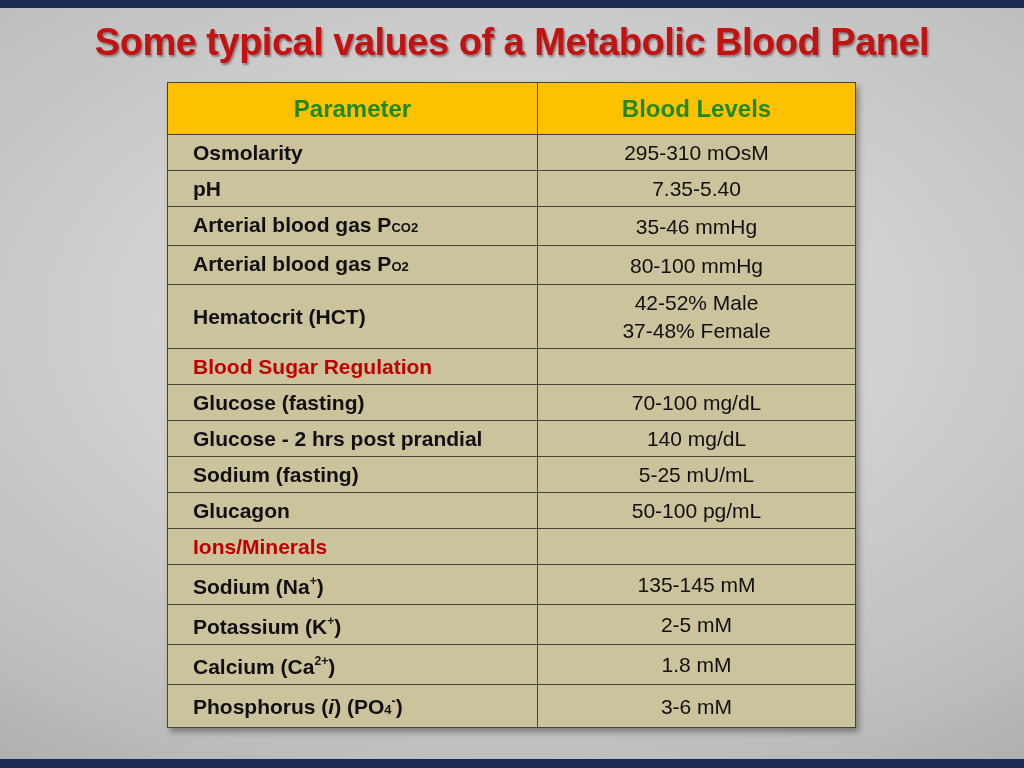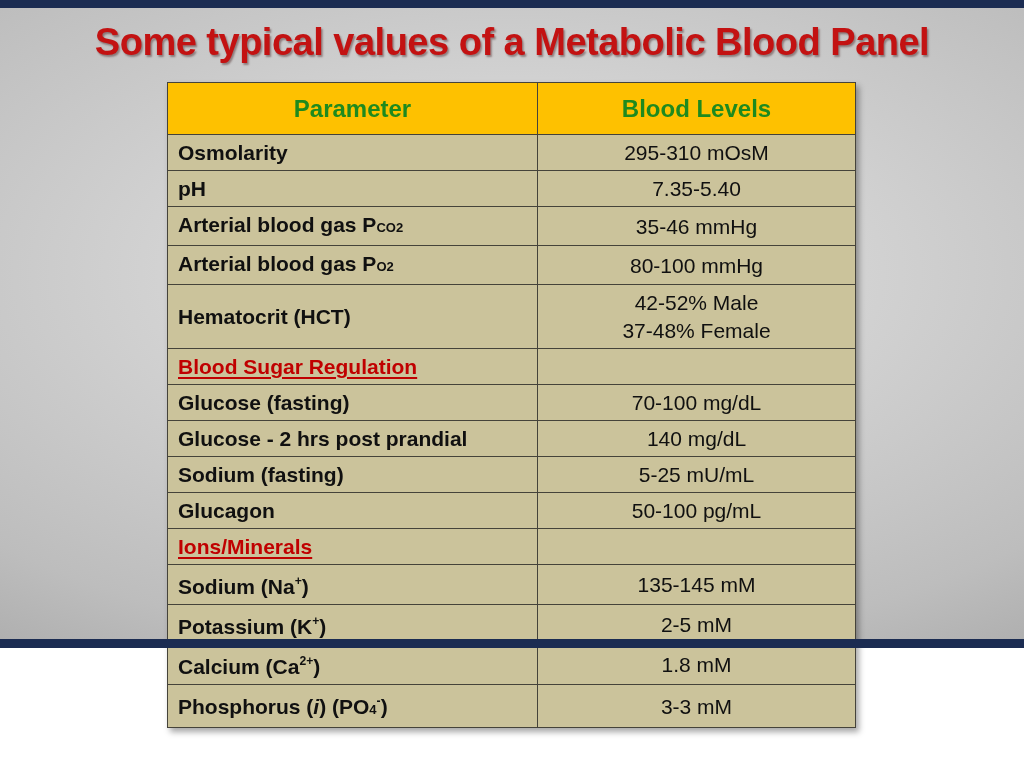--- a/index.html
+++ b/index.html
@@ -6,21 +6,21 @@
     margin: 0;
     padding: 0;
     width: 1024px;
     height: 768px;
     overflow: hidden;
     font-family: "Liberation Sans", sans-serif;
   }
   .slide {
     position: relative;
     width: 1024px;
-    height: 648px;
+    height: 768px;
     background: radial-gradient(ellipse 115% 95% at 50% 42%,
                 #dcdcdc 0%, #d2d2d2 30%, #bdbdbd 62%, #a3a3a3 85%, #8f8f8f 100%);
   }
   .edge-bar {
     position: absolute;
     left: 0;
     width: 100%;
     background: #1b2c52;
   }
   .edge-bar.top { top: 0; height: 8px; }
@@ -59,36 +59,35 @@
     font-weight: bold;
     height: 33px;
     text-align: center;
     padding: 9px;
   }
   table.panel td {
     background: #cbc39b;
     color: #101010;
     font-size: 21px;
     line-height: 27px;
-    padding: 4px 10px;
+    padding: 4px 25px;
     vertical-align: middle;
   }
   td.param {
     font-weight: bold;
     text-align: left;
     padding-left: 12px;
   }
   td.value {
     text-align: center;
     font-weight: normal;
   }
   .value-line + .value-line { margin-top: 1px; }
   tr.section td.param span {
     color: #c00000;
-    text-decoration: underline;
     text-decoration-thickness: 2px;
     text-underline-offset: 3px;
   }
   .seg-sup {
     font-size: 0.58em;
     vertical-align: super;
     position: relative;
     top: -1px;
   }
   .seg-small { font-size: 0.62em; }
@@ -191,20 +190,20 @@
         </tr>
         <tr class="">
           <td class="param"><span>Calcium (Ca</span><span class="seg-sup">2+</span><span>)</span></td>
           <td class="value">
             <div class="value-line">1.8 mM</div>
           </td>
         </tr>
         <tr class="">
           <td class="param"><span>Phosphorus (</span><span class="seg-italic">i</span><span>) (PO</span><span class="seg-small">4</span><span class="seg-sup">-</span><span>)</span></td>
           <td class="value">
-            <div class="value-line">3-3 mM</div>
+            <div class="value-line">3-6 mM</div>
           </td>
         </tr>
       </tbody>
   </table>
 
   <div class="edge-bar bottom"></div>
 </div>
 
 </body></html>

